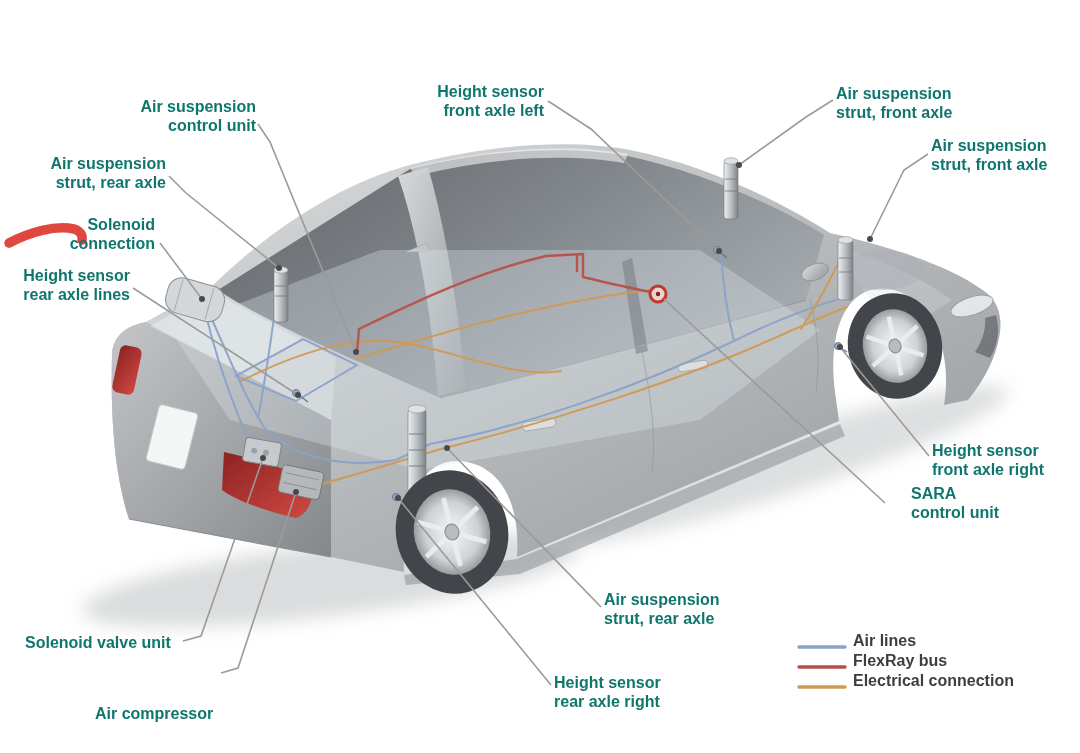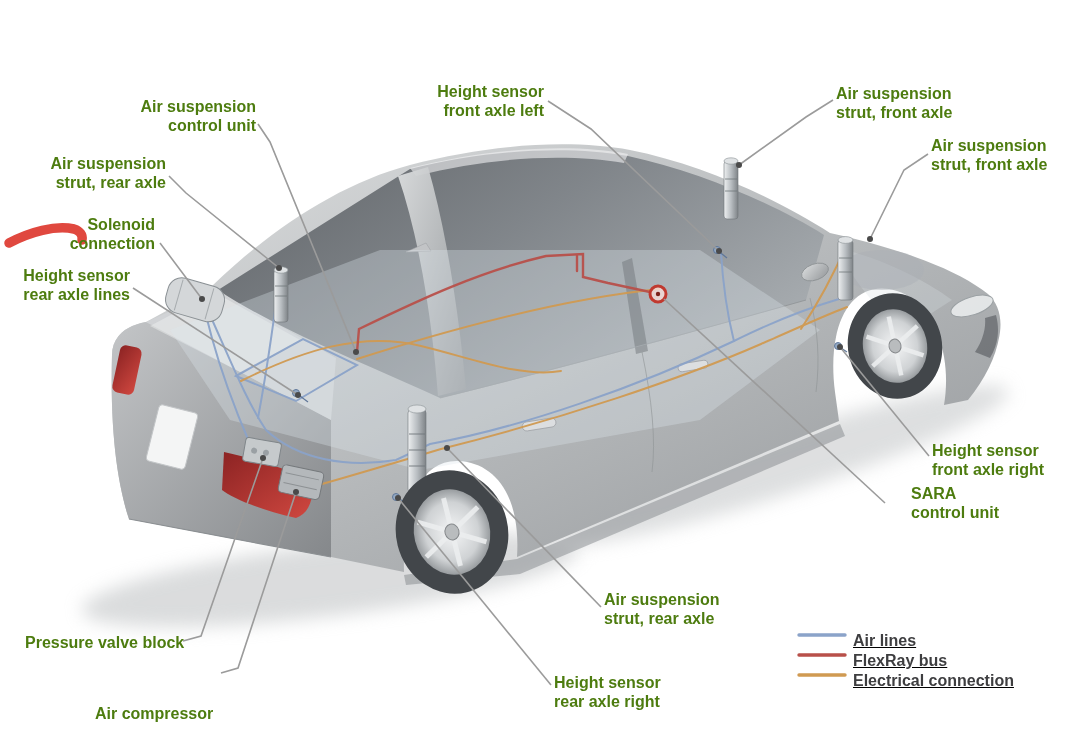--- a/index.html
+++ b/index.html
@@ -4,27 +4,27 @@
 <style>
   html,body{margin:0;padding:0;background:#ffffff;}
   .stage{
     position:relative;width:1080px;height:753px;background:#ffffff;
     overflow:hidden;font-family:"Liberation Sans",sans-serif;
   }
   .stage svg.scene{position:absolute;left:0;top:0;}
   .lbl{
     position:absolute;
     font:700 16px/19px "Liberation Sans",sans-serif;
-    color:#4d7c0f;
+    color:#0f766e;
     white-space:nowrap;
   }
   .lbl.ra{text-align:right;}
   .lbl span{display:block;}
   .legend{position:absolute;left:797px;top:631px;}
-  .legend-row{display:flex;align-items:flex-start;height:20px;text-decoration:underline;}
+  .legend-row{display:flex;align-items:flex-end;height:20px;}
   .legend-row svg{display:block;margin-right:6px;}
   .legend-row span{
     font:700 16px/20px "Liberation Sans",sans-serif;
     color:#3e3e40;white-space:nowrap;
   }
 </style>
 </head>
 <body>
 
 <div class="stage">
@@ -286,21 +286,21 @@
   </div>
   <div class="lbl" style="left:604px;top:590px;">
     <span>Air suspension</span>
     <span>strut, rear axle</span>
   </div>
   <div class="lbl" style="left:554px;top:673px;">
     <span>Height sensor</span>
     <span>rear axle right</span>
   </div>
   <div class="lbl" style="left:25px;top:633px;">
-    <span>Pressure valve block</span>
+    <span>Solenoid valve unit</span>
   </div>
   <div class="lbl" style="left:95px;top:664px;margin-top:40px;">
     <span>Air compressor</span>
   </div>
 
   <div class="legend">
     <div class="legend-row">
       <svg width="50" height="8">
         <line x1="2" y1="4" x2="48" y2="4" stroke-width="3.4" stroke-linecap="round" stroke="#8ba3c9"></line>
       </svg>

